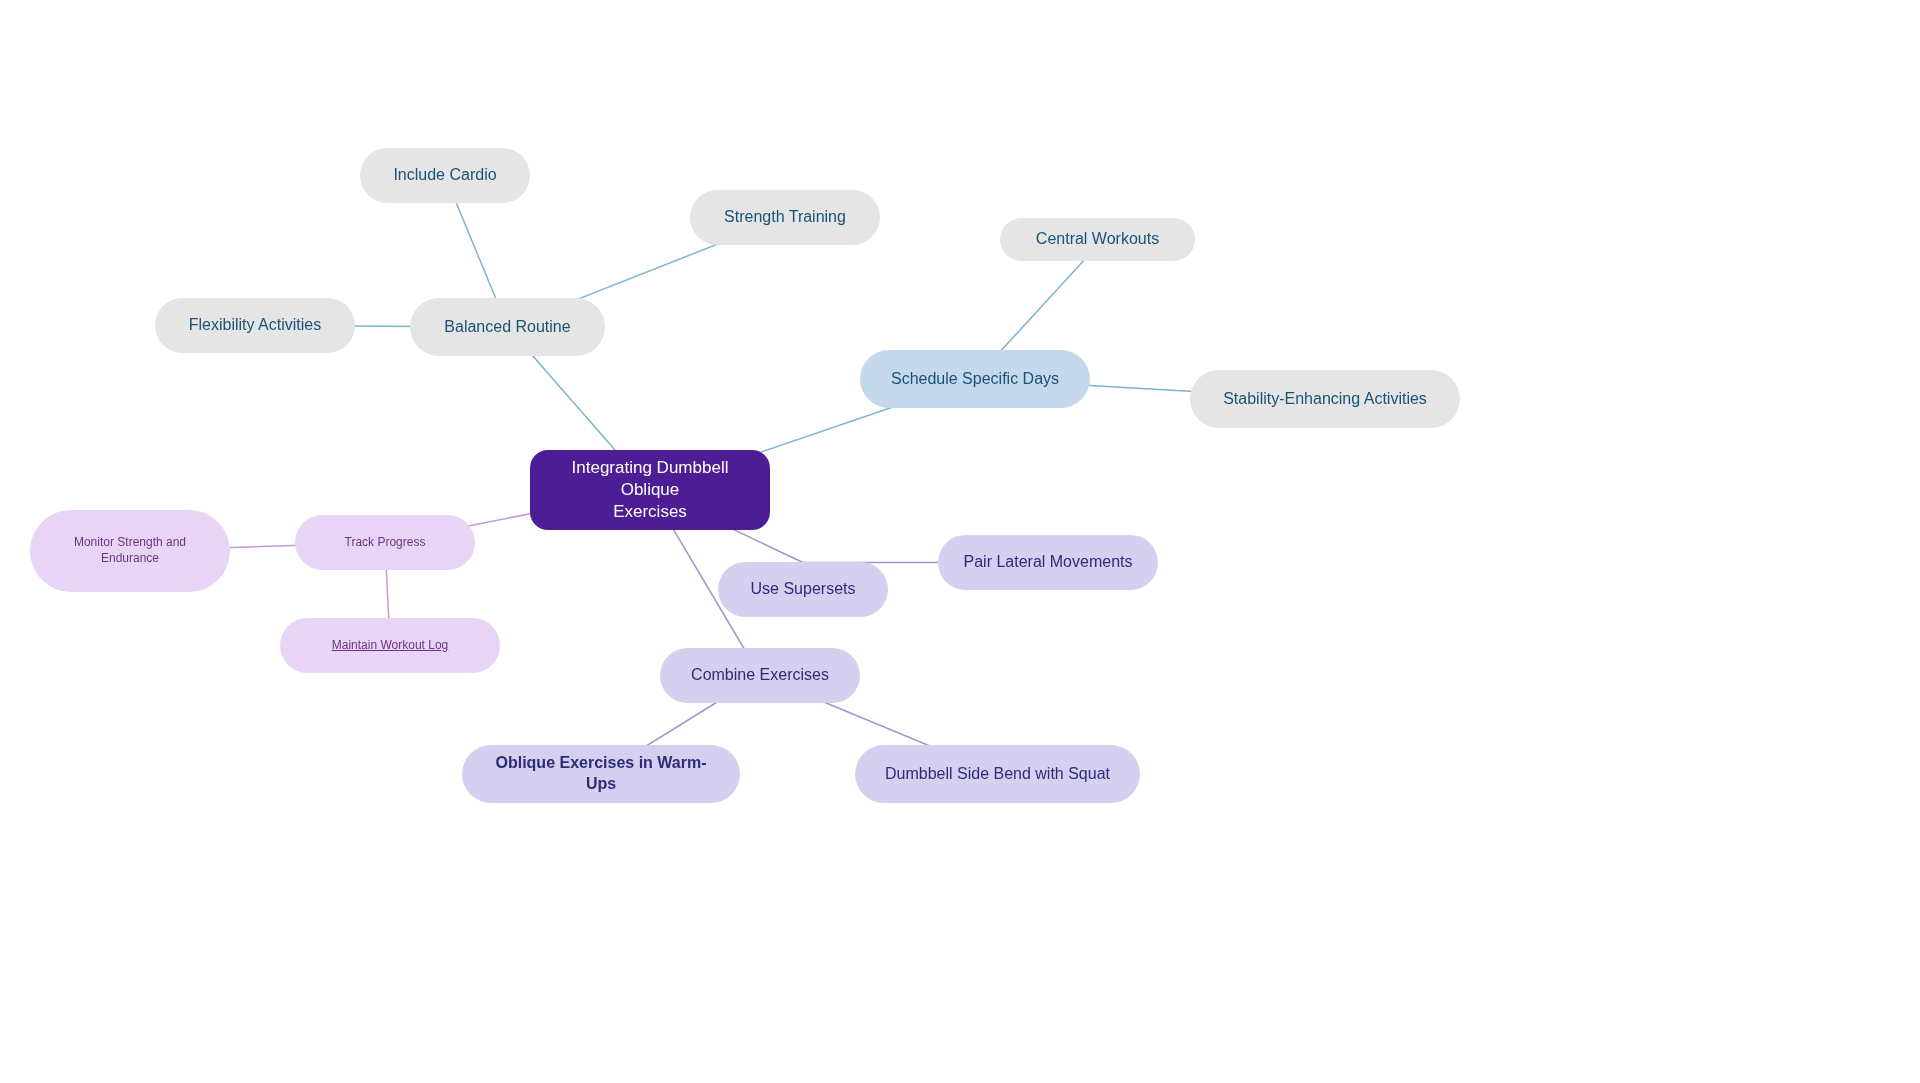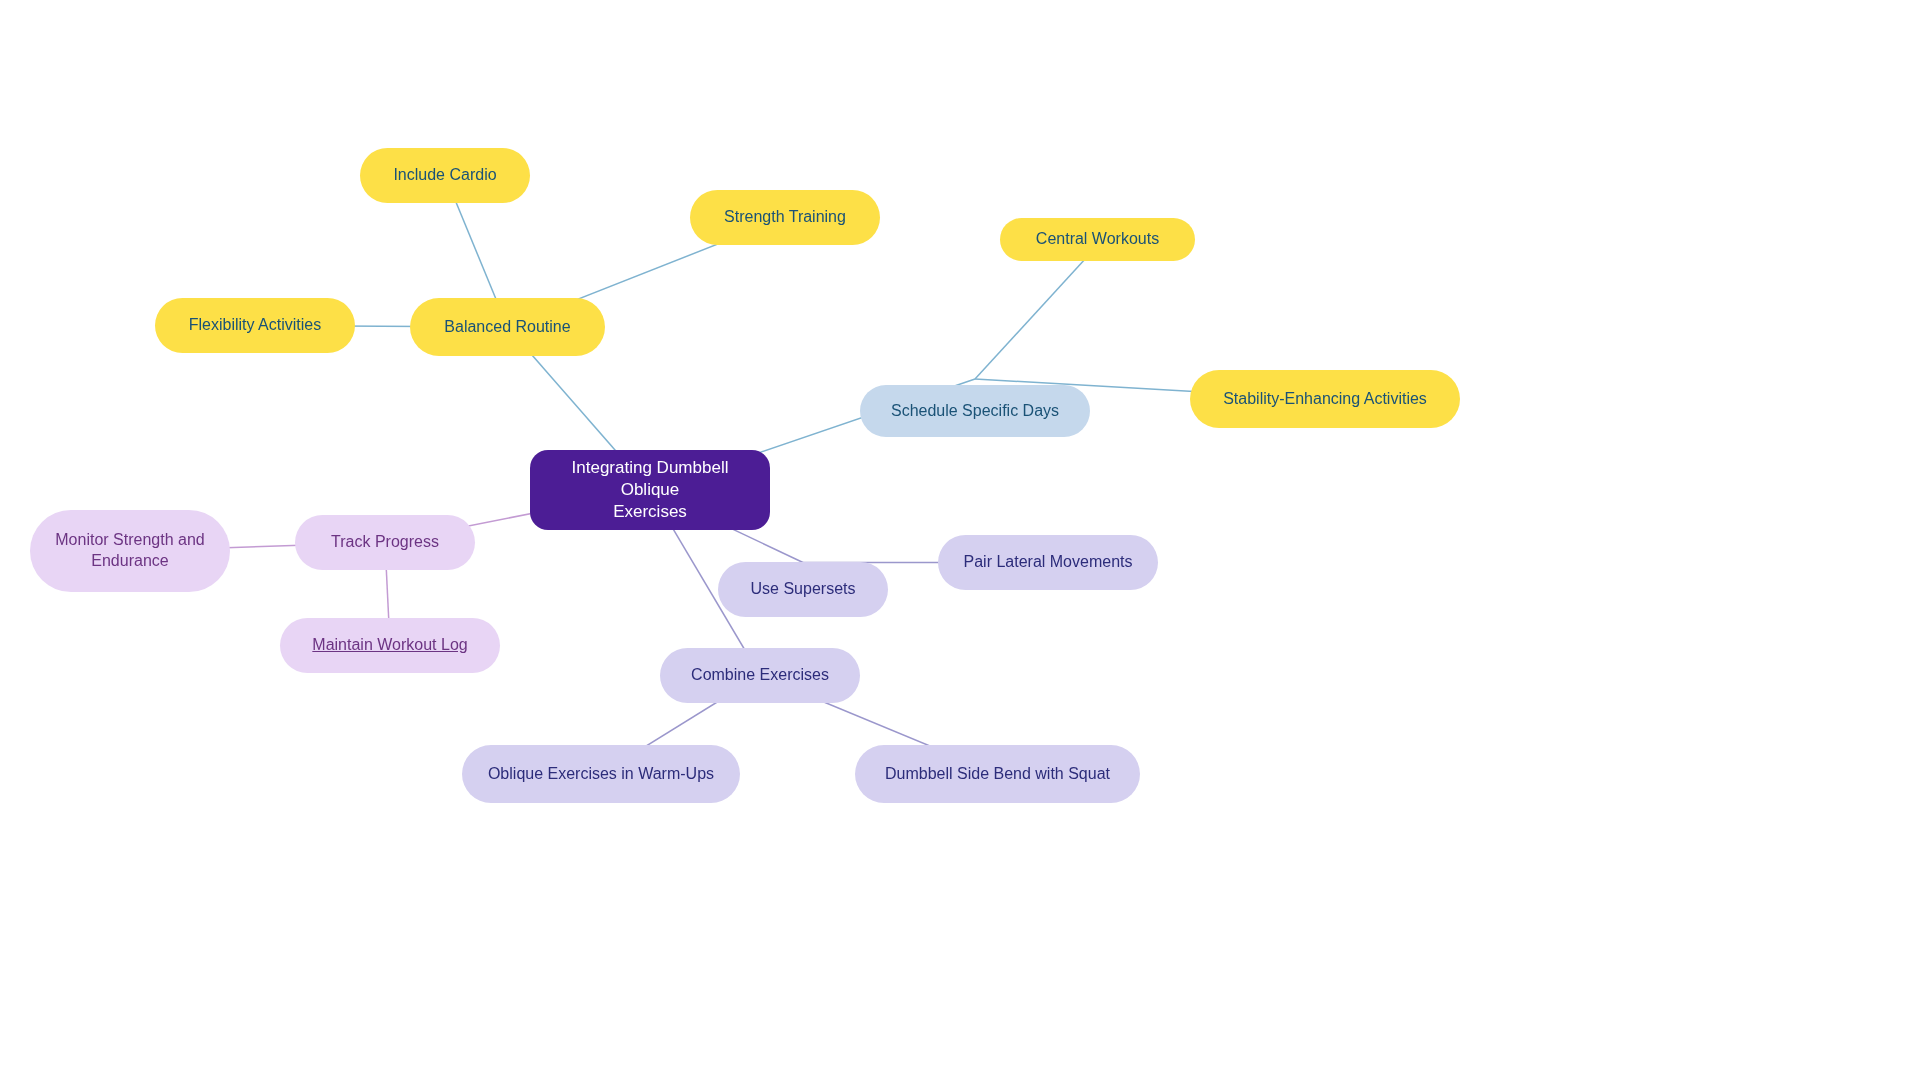--- a/index.html
+++ b/index.html
@@ -32,30 +32,30 @@
       line-height: 1.3;
     }
     .node-center {
       background: #4c1d95;
       color: #ffffff;
       font-size: 17px;
       font-weight: 500;
       border-radius: 18px;
     }
     .node-blue {
-      background: #fde047;
+      background: #e5e5e5;
       color: #1a5276;
       font-size: 16px;
       font-weight: 400;
       border-radius: 50px;
     }
     .node-purple {
       background: #e8d5f5;
       color: #6c3483;
-      font-size: 16px;
+      font-size: 12px;
       font-weight: 400;
       border-radius: 50px;
     }
     .node-lavender {
       background: #d5d0f0;
       color: #2c2c7a;
       font-size: 16px;
       font-weight: 400;
       border-radius: 50px;
     }
@@ -95,21 +95,21 @@
 </div>
 
 <div class="node node-blue" style="left:155px; top:298px; width:200px; height:55px;">
   <span>Flexibility Activities</span>
 </div>
 
 <div class="node node-blue" style="left:690px; top:190px; width:190px; height:55px;">
   <span>Strength Training</span>
 </div>
 
-<div class="node node-blue" style="left:860px; top:350px; width:230px; height:52px; background:#c5d8ec;margin-top:35px;">
+<div class="node node-blue" style="left:860px; top:350px; width:230px; height:58px; background:#c5d8ec;">
   <span>Schedule Specific Days</span>
 </div>
 
 <div class="node node-blue" style="left:1000px; top:218px; width:195px; height:43px;">
   <span>Central Workouts</span>
 </div>
 
 <div class="node node-blue" style="left:1190px; top:370px; width:270px; height:58px;">
   <span>Stability-Enhancing Activities</span>
 </div>
@@ -132,19 +132,19 @@
 </div>
 
 <div class="node node-lavender" style="left:938px; top:535px; width:220px; height:55px;">
   <span>Pair Lateral Movements</span>
 </div>
 
 <div class="node node-lavender" style="left:660px; top:648px; width:200px; height:55px;">
   <span>Combine Exercises</span>
 </div>
 
-<div class="node node-lavender" style="left:462px; top:745px; width:278px; height:58px;">
+<div class="node node-lavender" style="left:462px; top:745px; width:278px; height:58px;font-weight:bold;">
   <span>Oblique Exercises in Warm-Ups</span>
 </div>
 
 <div class="node node-lavender" style="left:855px; top:745px; width:285px; height:58px;">
   <span>Dumbbell Side Bend with Squat</span>
 </div>
 
 </body></html>

